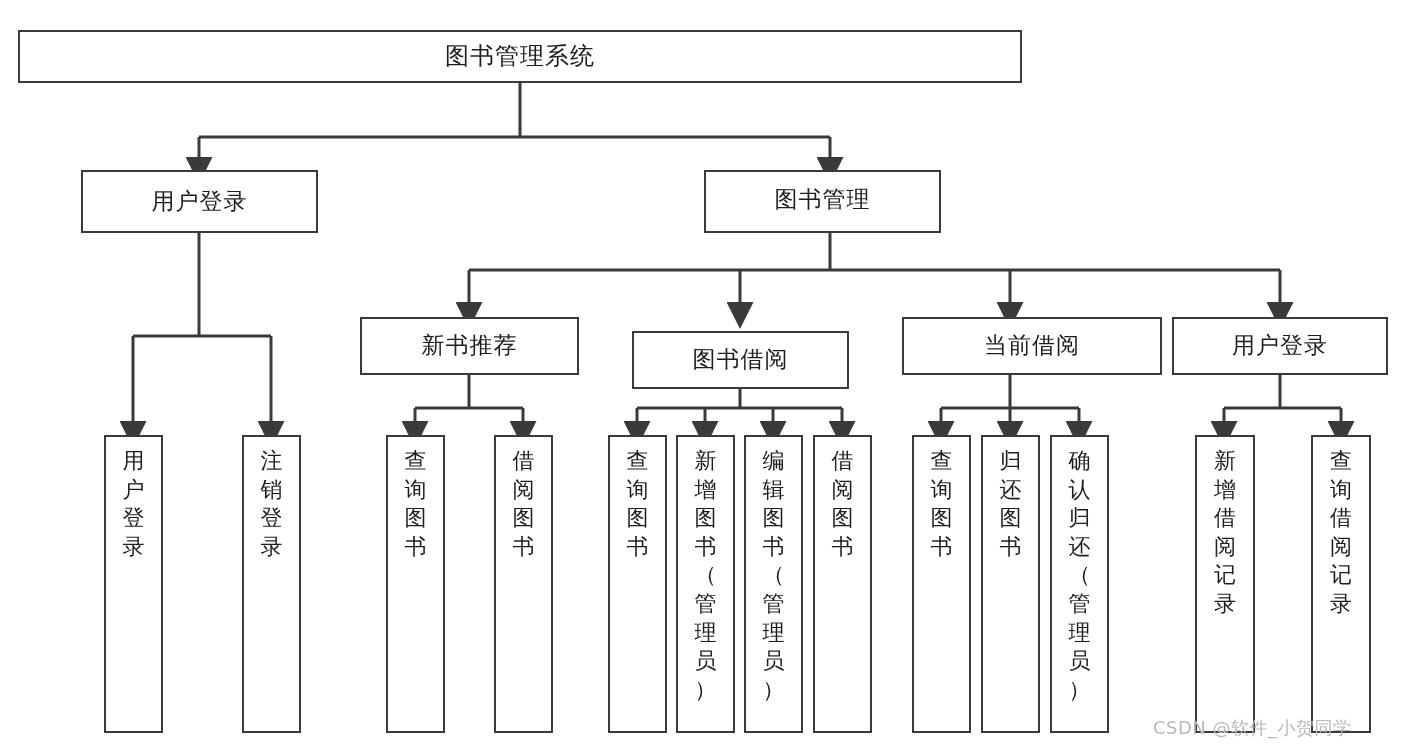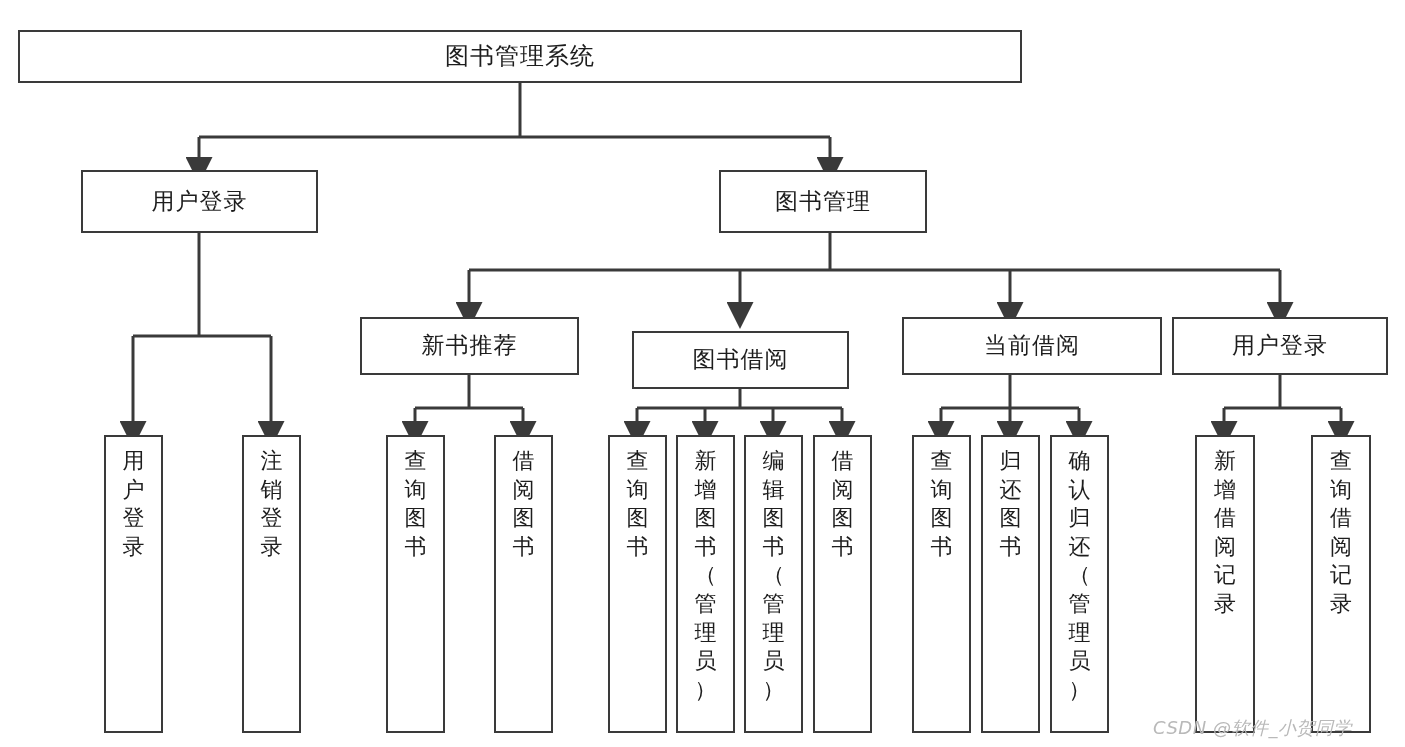--- a/index.html
+++ b/index.html
@@ -103,21 +103,21 @@
     </g>
   </svg>
 
   <div class="node horiz root" style="left:18px;top:30px;width:1004px;height:53px;">
     <span class="label">图书管理系统</span>
   </div>
 
   <div class="node horiz" style="left:81px;top:170px;width:237px;height:63px;">
     <span class="label">用户登录</span>
   </div>
-  <div class="node horiz" style="left:719px;top:170px;width:208px;height:63px;">
+  <div class="node horiz" style="left:704px;top:170px;width:237px;height:63px;font-family:Liberation Mono, monospace;">
     <span class="label">图书管理</span>
   </div>
 
   <div class="node horiz" style="left:360px;top:317px;width:219px;height:58px;">
     <span class="label">新书推荐</span>
   </div>
   <div class="node horiz" style="left:632px;top:317px;width:217px;height:58px;margin-top:14px;">
     <span class="label">图书借阅</span>
   </div>
   <div class="node horiz" style="left:902px;top:317px;width:260px;height:58px;">
@@ -222,15 +222,15 @@
   </div>
   <div class="node vert" style="left:1311px;top:435px;width:60px;height:298px;">
     <span class="label">查
 询
 借
 阅
 记
 录</span>
   </div>
 
-  <div class="watermark" style="left:1153px;top:716px;font-style:italic;">CSDN @软件_小贺同学</div>
+  <div class="watermark" style="left:1153px;top:716px;">CSDN @软件_小贺同学</div>
 
 </div>
 
 </body></html>

